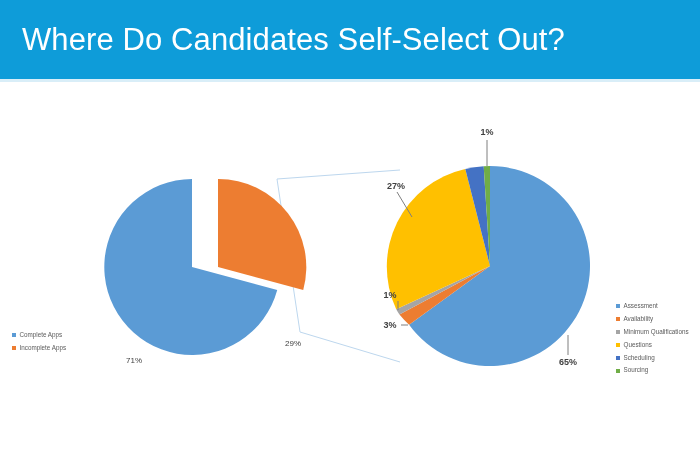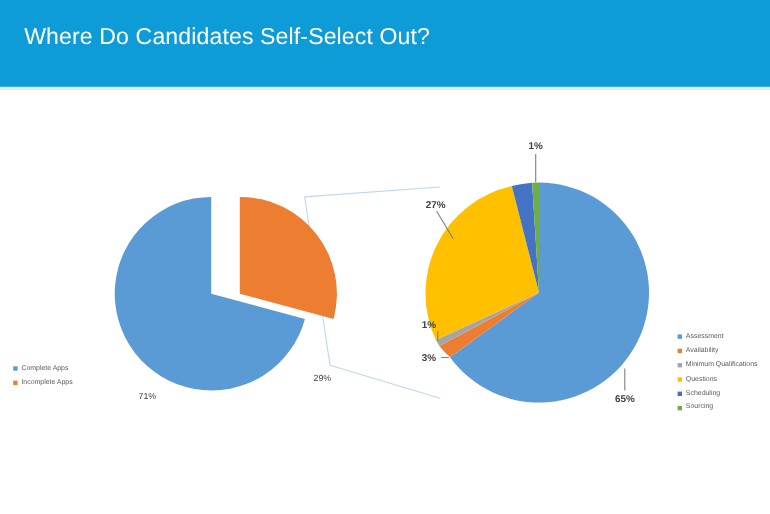--- a/index.html
+++ b/index.html
@@ -30,21 +30,21 @@
     position: absolute;
     left: 0; top: 0;
     width: 700px;
     height: 79px;
     background: #0e9cd9;
   }
   #header-title {
     position: absolute;
     left: 22px;
     top: 22px;
-    font-size: 21px;
+    font-size: 31px;
     font-weight: normal;
     color: #ffffff;
     letter-spacing: 0.1px;
     white-space: nowrap;
     font-family: "Liberation Sans", sans-serif;
   }
   #header-underline {
     position: absolute;
     left: 0;
     top: 79px;

